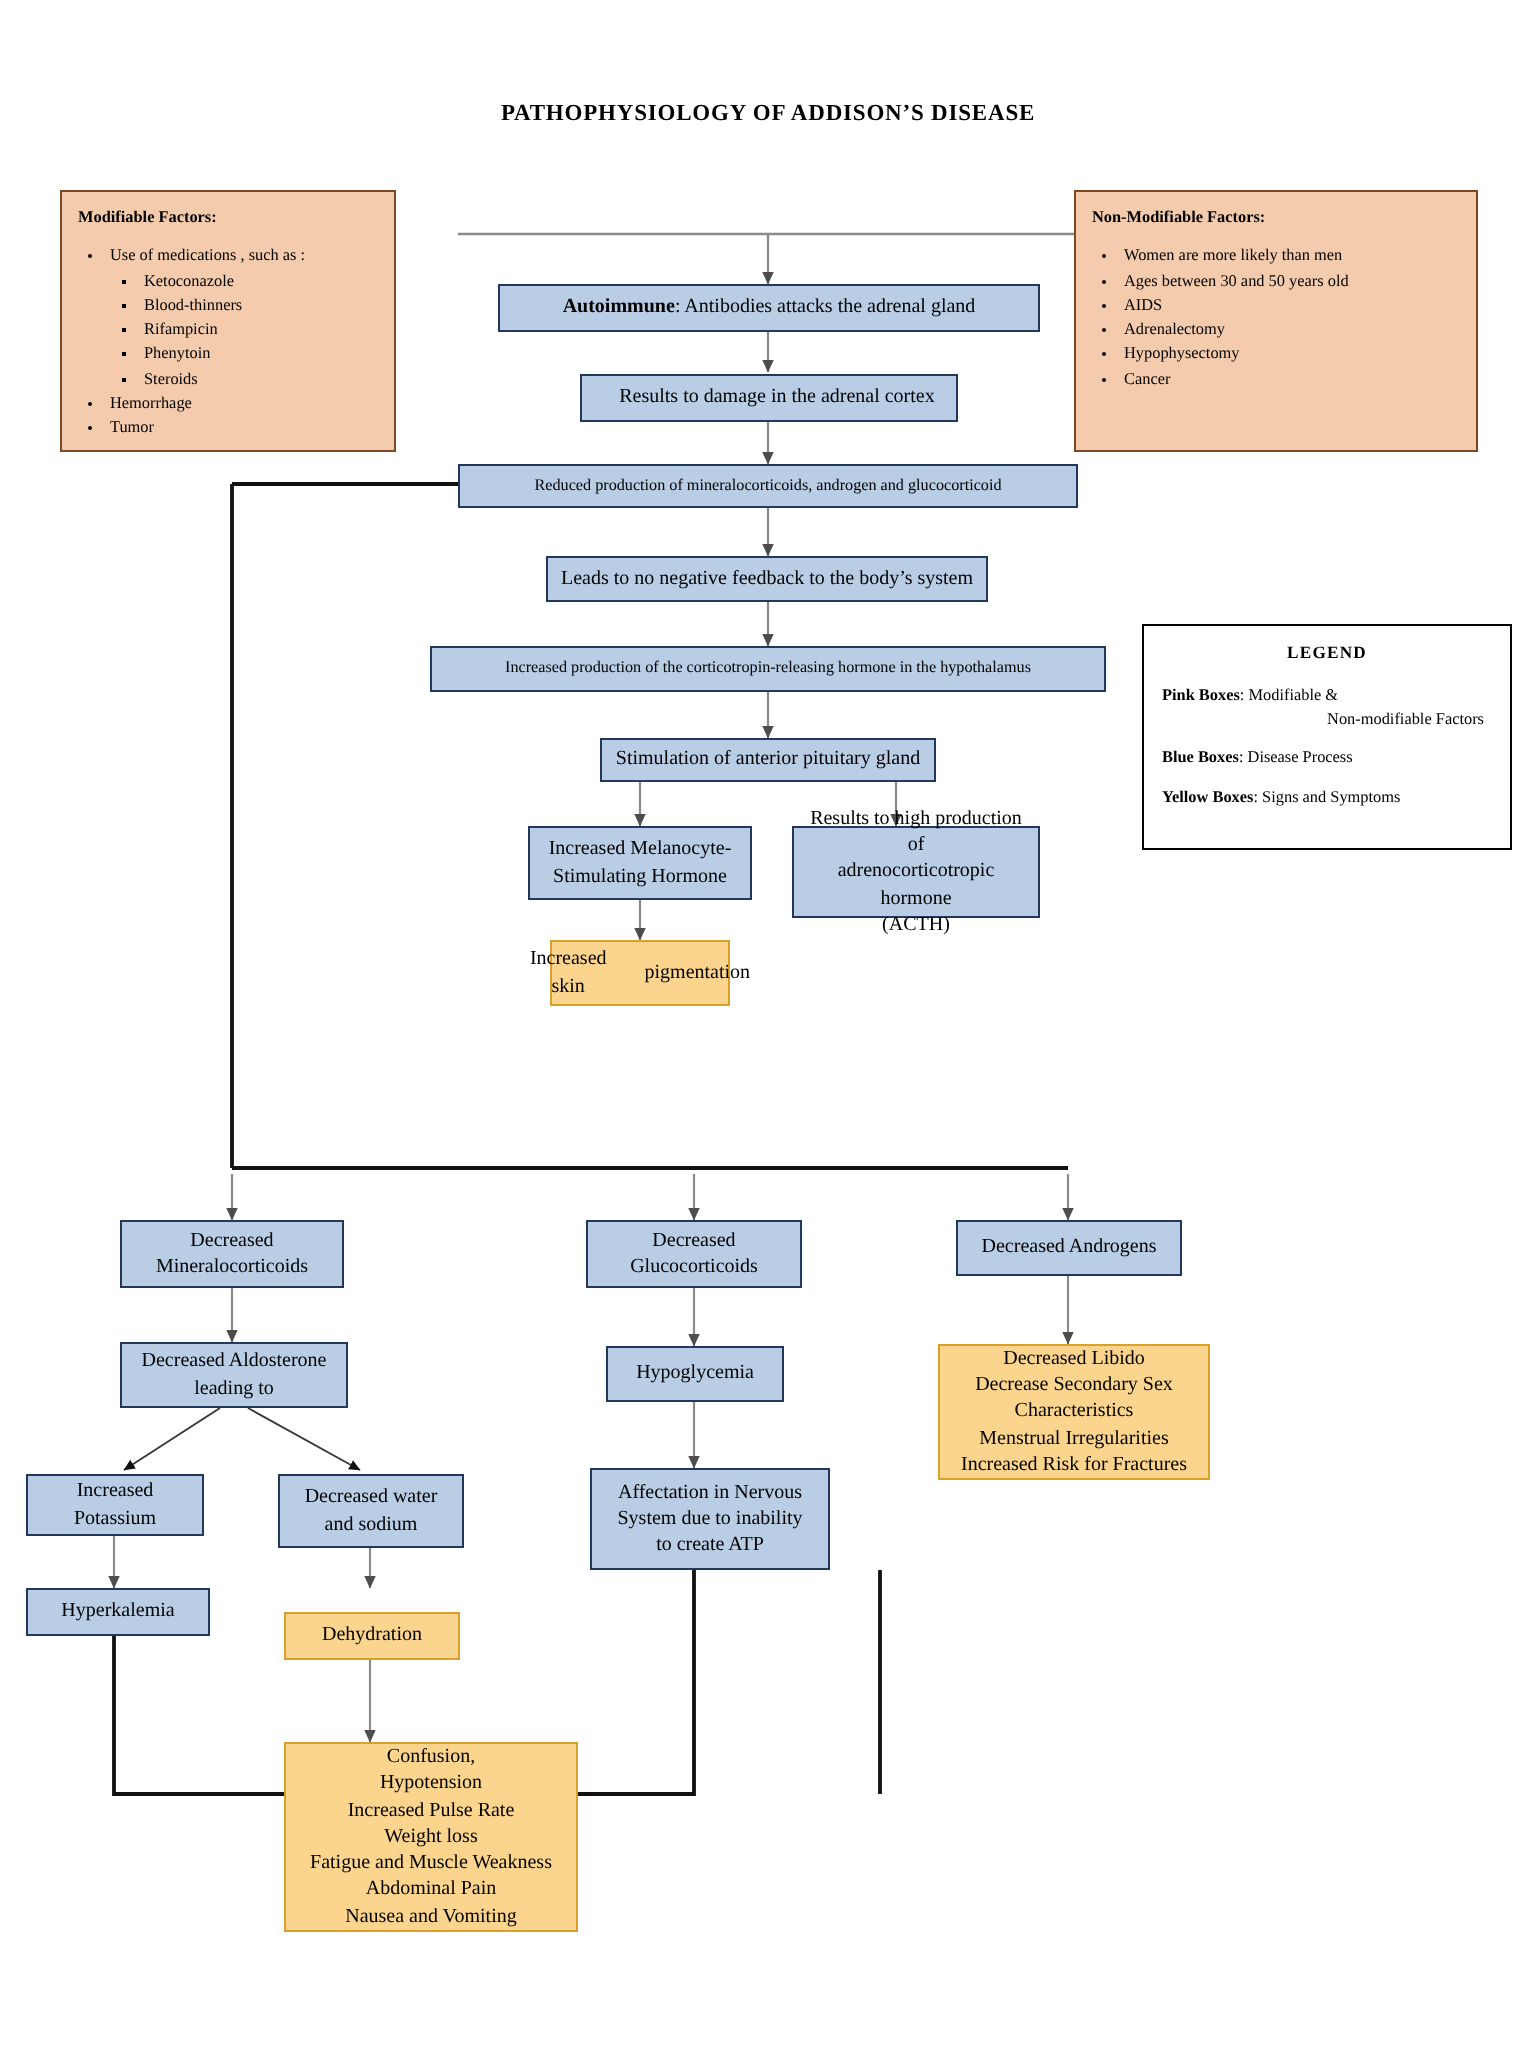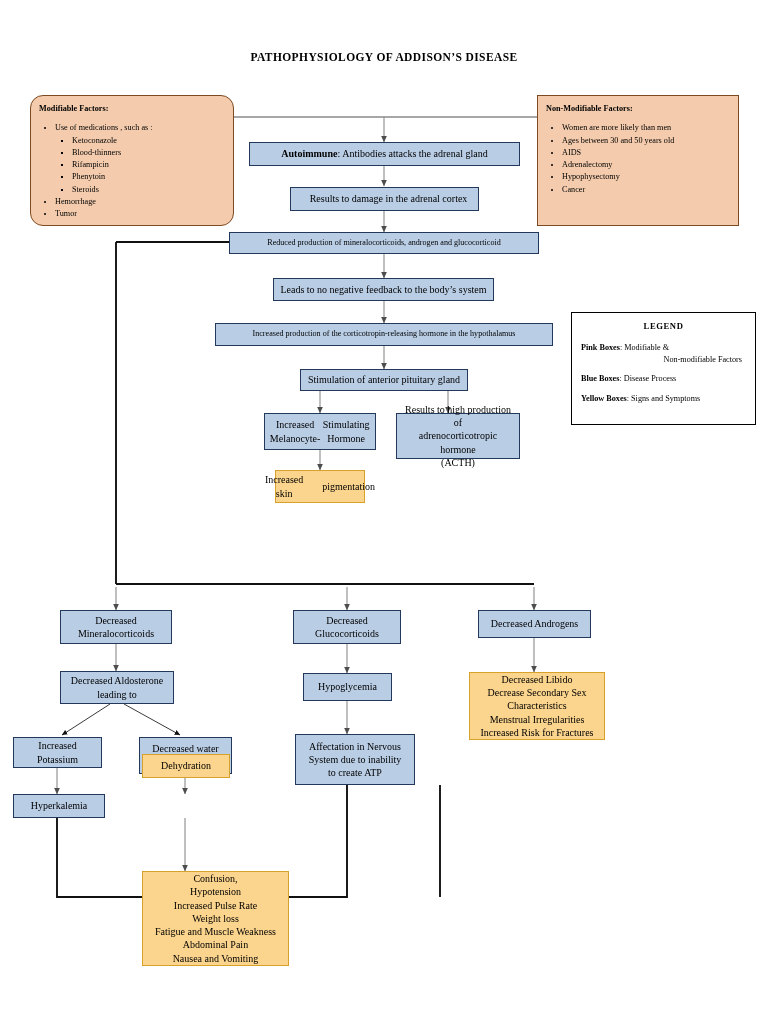--- a/index.html
+++ b/index.html
@@ -102,21 +102,21 @@
       <path d="M116 584 L534 584"></path>
 
       <path d="M57 818 L57 897 L155 897"></path>
 
       <path d="M347 785 L347 897 L288 897"></path>
 
       <path d="M440 785 L440 897"></path>
     </g>
   </svg>
 
-  <div class="panel" style="left:30px;top:95px;width:204px;height:131px;border-radius:13px;">
+  <div class="panel" style="left:30px;top:95px;width:168px;height:131px;">
     <div class="hd">
       <span>Modifiable Factors</span><span>:</span>
     </div>
     <ul>
       <li>
         <span>Use of medications , such as :</span>
         <ul>
           <li>Ketoconazole</li>
           <li>Blood-thinners</li>
           <li>Rifampicin</li>
@@ -150,21 +150,21 @@
   <div class="bx blue" style="left:290px;top:187px;width:189px;height:24px;padding-left:12px;">Results to damage in the adrenal cortex</div>
 
   <div class="bx blue" style="left:229px;top:232px;width:310px;height:22px;font-size:8.1px;">Reduced production of mineralocorticoids, androgen and glucocorticoid</div>
 
   <div class="bx blue" style="left:273px;top:278px;width:221px;height:23px;">Leads to no negative feedback to the body’s system</div>
 
   <div class="bx blue" style="left:215px;top:323px;width:338px;height:23px;font-size:8.1px;">Increased production of the corticotropin-releasing hormone in the hypothalamus</div>
 
   <div class="bx blue" style="left:300px;top:369px;width:168px;height:22px;">Stimulation of anterior pituitary gland</div>
 
-  <div class="bx blue" style="left:264px;top:413px;width:112px;height:37px;">
+  <div class="bx blue" style="left:264px;top:413px;width:112px;height:37px;flex-direction:column;">
     <span>Increased Melanocyte-</span>
     <span>Stimulating Hormone</span>
   </div>
 
   <div class="bx blue" style="left:396px;top:413px;width:124px;height:46px;flex-direction:column;">
     <span>Results to high production of</span>
     <span>adrenocorticotropic hormone</span>
     <span>(ACTH)</span>
   </div>
 
@@ -225,21 +225,21 @@
   </div>
 
   <div class="bx blue" style="left:295px;top:734px;width:120px;height:51px;flex-direction:column;">
     <span>Affectation in Nervous</span>
     <span>System due to inability</span>
     <span>to create ATP</span>
   </div>
 
   <div class="bx blue" style="left:13px;top:794px;width:92px;height:24px;">Hyperkalemia</div>
 
-  <div class="bx yellow" style="left:142px;top:754px;width:88px;height:24px;text-align:center;">Dehydration</div>
+  <div class="bx yellow" style="left:142px;top:806px;width:88px;height:24px;text-align:center;">Dehydration</div>
 
   <div class="bx yellow" style="left:142px;top:871px;width:147px;height:95px;flex-direction:column;">
     <span>Confusion,</span>
     <span>Hypotension</span>
     <span>Increased Pulse Rate</span>
     <span>Weight loss</span>
     <span>Fatigue and Muscle Weakness</span>
     <span>Abdominal Pain</span>
     <span>Nausea and Vomiting</span>
   </div>

